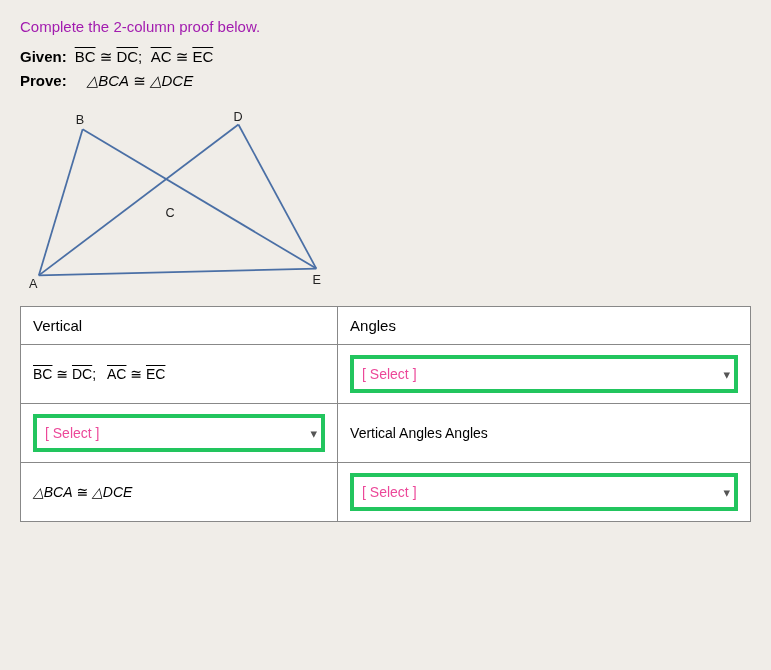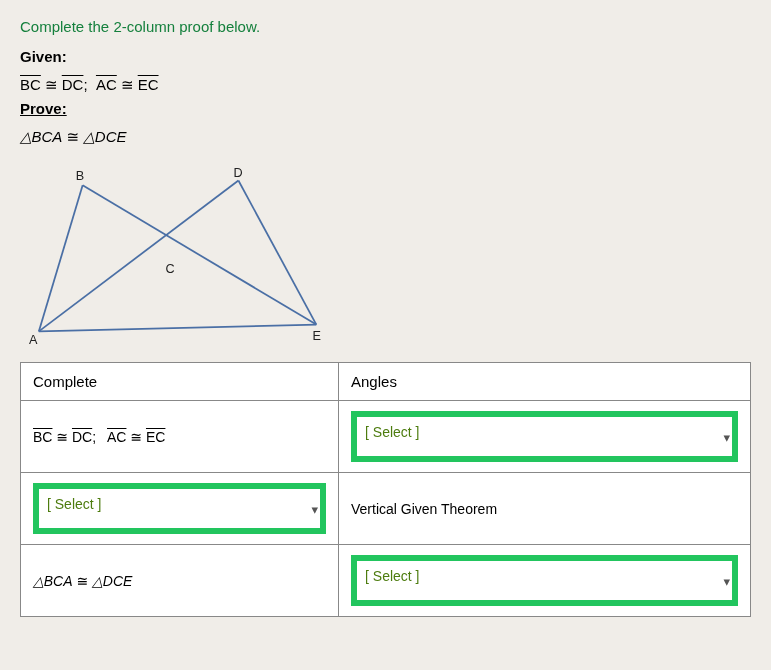--- a/index.html
+++ b/index.html
@@ -7,31 +7,30 @@
       background: #f0ede8;
       font-family: Arial, sans-serif;
       font-size: 15px;
       padding: 18px 20px;
       width: 771px;
       min-height: 670px;
     }
     .instructions {
       margin-bottom: 10px;
       font-size: 15px;
-      color: #15803d;
+      color: #a21caf;
     }
     .given-prove {
       margin-bottom: 12px;
       line-height: 1.6;
     }
     .given-prove .line {
       display: flex;
       align-items: baseline;
       gap: 4px;
-      flex-direction: column;
     }
     .overline {
       text-decoration: overline;
       font-style: normal;
       text-align: center;
     }
     .diagram-container {
       width: 320px;
       height: 185px;
       position: relative;
@@ -60,24 +59,24 @@
     }
     .proof-table td {
       font-size: 14px;
     }
     .select-wrapper {
       position: relative;
       width: 100%;
     }
     .select-wrapper select {
       width: 100%;
-      padding: 7px 28px 16px 8px;
+      padding: 7px 28px 7px 8px;
       font-size: 14px;
-      color: #4d7c0f;
-      border: 6px solid #22c55e;
+      color: #ec4899;
+      border: 4px solid #22c55e;
       background: white;
       appearance: none;
       -webkit-appearance: none;
       cursor: pointer;
     }
     .select-wrapper::after {
       content: '▾';
       position: absolute;
       right: 8px;
       top: 50%;
@@ -94,21 +93,21 @@
 
 <div class="given-prove">
   <div class="line">
     <span style="font-weight:bold; margin-right:4px;">Given:</span>
     <span>
       <span class="overline">BC</span> ≅ <span class="overline">DC</span>;
       &nbsp;<span class="overline">AC</span> ≅ <span class="overline">EC</span>
     </span>
   </div>
   <div class="line">
-    <span style="font-weight:bold; margin-right:0;text-decoration:underline;">Prove:</span>
+    <span style="font-weight:bold; margin-right:16px;">Prove:</span>
     <span>
       <span style="font-style:italic;">△BCA</span> ≅ <span style="font-style:italic;">△DCE</span>
     </span>
   </div>
 </div>
 
 <div class="diagram-container">
   <svg viewBox="0 0 310 190" xmlns="http://www.w3.org/2000/svg">
 
     <line x1="55" y1="25" x2="10" y2="175" stroke="#4a6fa5" stroke-width="1.8"></line>
@@ -125,21 +124,21 @@
     <text x="210" y="16" font-size="13" fill="#222" font-family="Arial">D</text>
     <text x="140" y="115" font-size="13" fill="#222" font-family="Arial">C</text>
     <text x="0" y="188" font-size="13" fill="#222" font-family="Arial">A</text>
     <text x="291" y="184" font-size="13" fill="#222" font-family="Arial">E</text>
   </svg>
 </div>
 
 <table class="proof-table">
   <thead>
     <tr>
-      <th>Complete</th>
+      <th>Vertical</th>
       <th>Angles</th>
     </tr>
   </thead>
   <tbody>
 
     <tr>
       <td>
         <span class="overline">BC</span> ≅ <span class="overline">DC</span>;&nbsp;&nbsp;
         <span class="overline">AC</span> ≅ <span class="overline">EC</span>
       </td>
@@ -163,21 +162,21 @@
         <div class="select-wrapper">
           <select>
             <option value="">[ Select ]</option>
             <option>∠BCA ≅ ∠DCE</option>
             <option>∠BAC ≅ ∠DEC</option>
             <option>BC ≅ DC</option>
             <option>AC ≅ EC</option>
           </select>
         </div>
       </td>
-      <td>Vertical Given Theorem</td>
+      <td>Vertical Angles Angles</td>
     </tr>
 
     <tr>
       <td>
         <span style="font-style:italic;">△BCA</span> ≅ <span style="font-style:italic;">△DCE</span>
       </td>
       <td>
         <div class="select-wrapper">
           <select>
             <option value="">[ Select ]</option>

